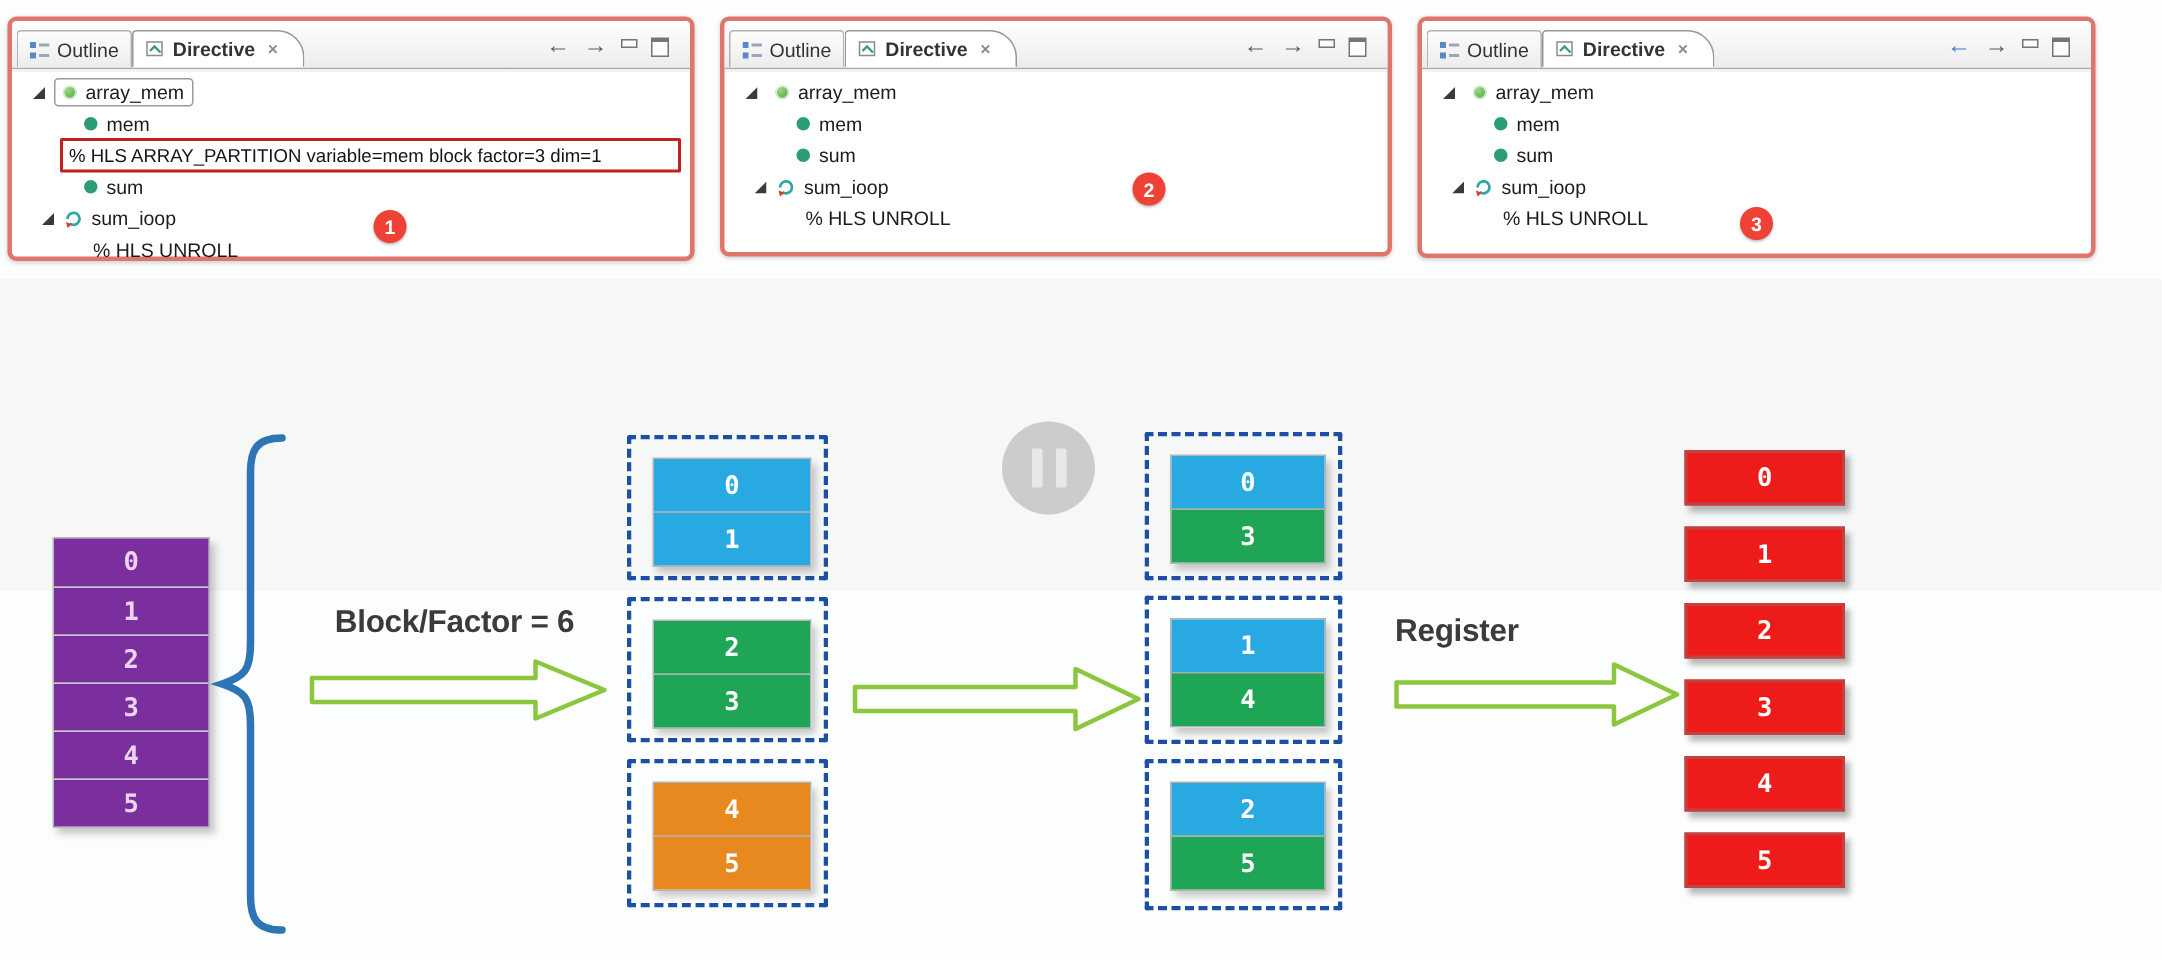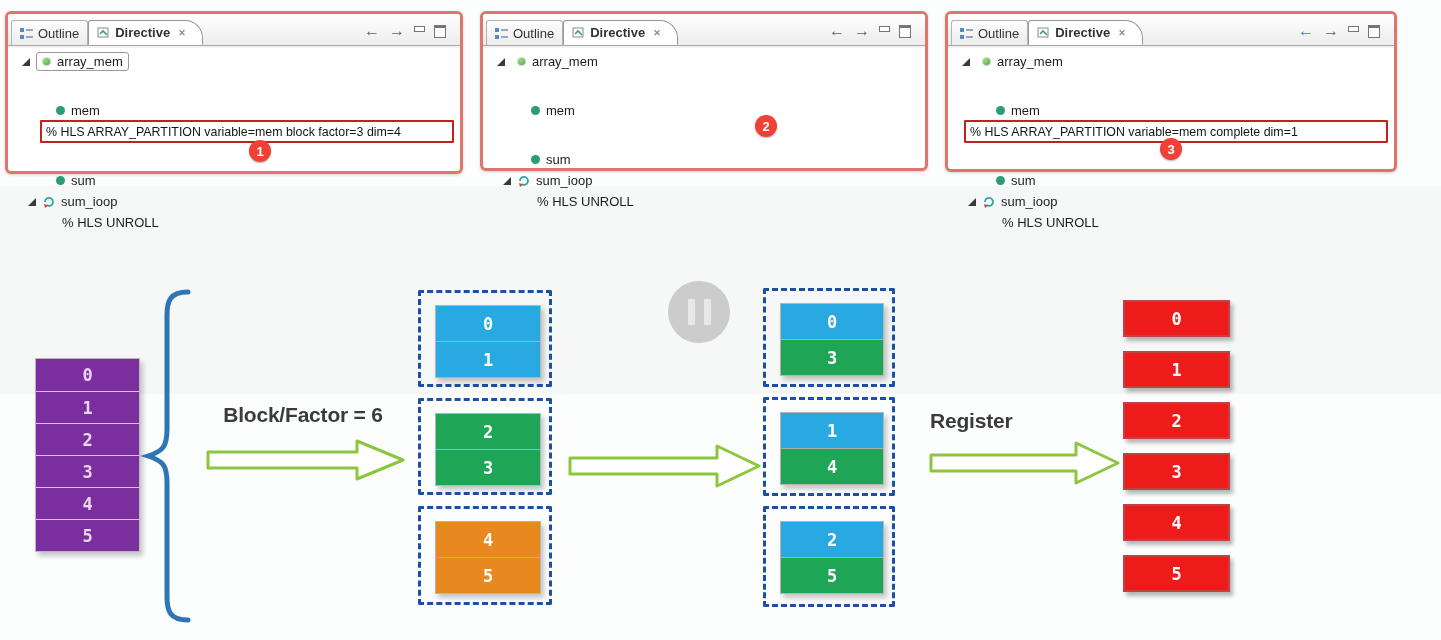--- a/index.html
+++ b/index.html
@@ -18,21 +18,21 @@
                  border-radius:3px 18px 0 0;font-weight:bold;padding-right:16px;}
   .tabx{font-size:9px;color:#8a8a8a;margin-left:3px;}
   .toolbar{margin-left:auto;display:flex;align-items:center;gap:9px;padding:0 14px 6px 0;}
   .nav{font-size:16px;font-weight:bold;color:#5f5f5f;line-height:1;cursor:default;}
   .p3 .nav.back{color:#3c78c8;}
   .minbtn{width:9px;height:4px;border:1px solid #757575;background:#fdfdfd;margin-bottom:4px;}
   .maxbtn{width:10px;height:9px;border:1px solid #757575;border-top:3px solid #757575;background:#fdfdfd;}
   .tree{padding:5px 0 0 8px;position:relative;}
   .trow{height:21px;display:flex;align-items:center;font-size:13px;color:#1c1c1c;gap:6px;white-space:nowrap;}
   .trow.root{padding-left:6px;}
-  .trow.lvl1{padding-left:40px;margin-top:28px;}
+  .trow.lvl1{padding-left:40px;}
   .trow.dir{padding-left:24px;}
   .p2 .trow.dir{padding-left:14px;}
   .p3 .trow.dir{padding-left:8px;}
   .trow.loop{padding-left:12px;}
   .trow.lvl2{padding-left:46px;}
   .twistie{flex:0 0 auto;}
   .ball{width:9px;height:9px;border-radius:50%;background:radial-gradient(circle at 35% 30%,#9ed97e,#3f9e3f);
         box-shadow:0 0 0 1px rgba(255,255,255,.7) inset;flex:0 0 auto;}
   .dot{width:9px;height:9px;border-radius:50%;background:#2a9d78;flex:0 0 auto;}
   .rootwrap{display:flex;align-items:center;gap:6px;padding:1px 5px;border:1px solid transparent;border-radius:3px;}
@@ -106,21 +106,21 @@
             <span class="ball"></span>
             <span>array_mem</span>
           </span>
       </div>
       <div class="trow lvl1">
           <span class="dot"></span>
           <span>mem</span>
         </div>
       <div class="trow dir">
           <span class="dirbox">
-            <span>% HLS ARRAY_PARTITION variable=mem block factor=3 dim=4</span>
+            <span>% HLS ARRAY_PARTITION variable=mem block factor=3 dim=1</span>
           </span>
         </div>
       <div class="trow lvl1">
           <span class="dot"></span>
           <span>sum</span>
         </div>
       <div class="trow loop">
         <svg class="twistie" width="8" height="8">
             <polygon points="0,8 8,8 8,0" fill="#3a3a3a"></polygon>
           </svg>
@@ -231,25 +231,20 @@
           </svg>
         <span class="rootwrap">
             <span class="ball"></span>
             <span>array_mem</span>
           </span>
       </div>
       <div class="trow lvl1">
           <span class="dot"></span>
           <span>mem</span>
         </div>
-      <div class="trow dir">
-          <span class="dirbox">
-            <span>% HLS ARRAY_PARTITION variable=mem complete dim=1</span>
-          </span>
-        </div>
       <div class="trow lvl1">
           <span class="dot"></span>
           <span>sum</span>
         </div>
       <div class="trow loop">
         <svg class="twistie" width="8" height="8">
             <polygon points="0,8 8,8 8,0" fill="#3a3a3a"></polygon>
           </svg>
         <svg width="13" height="13">
             <path d="M3,7 a4,4 0 1 1 1.5,3" fill="none" stroke="#2fa7a0" stroke-width="1.8"></path>

